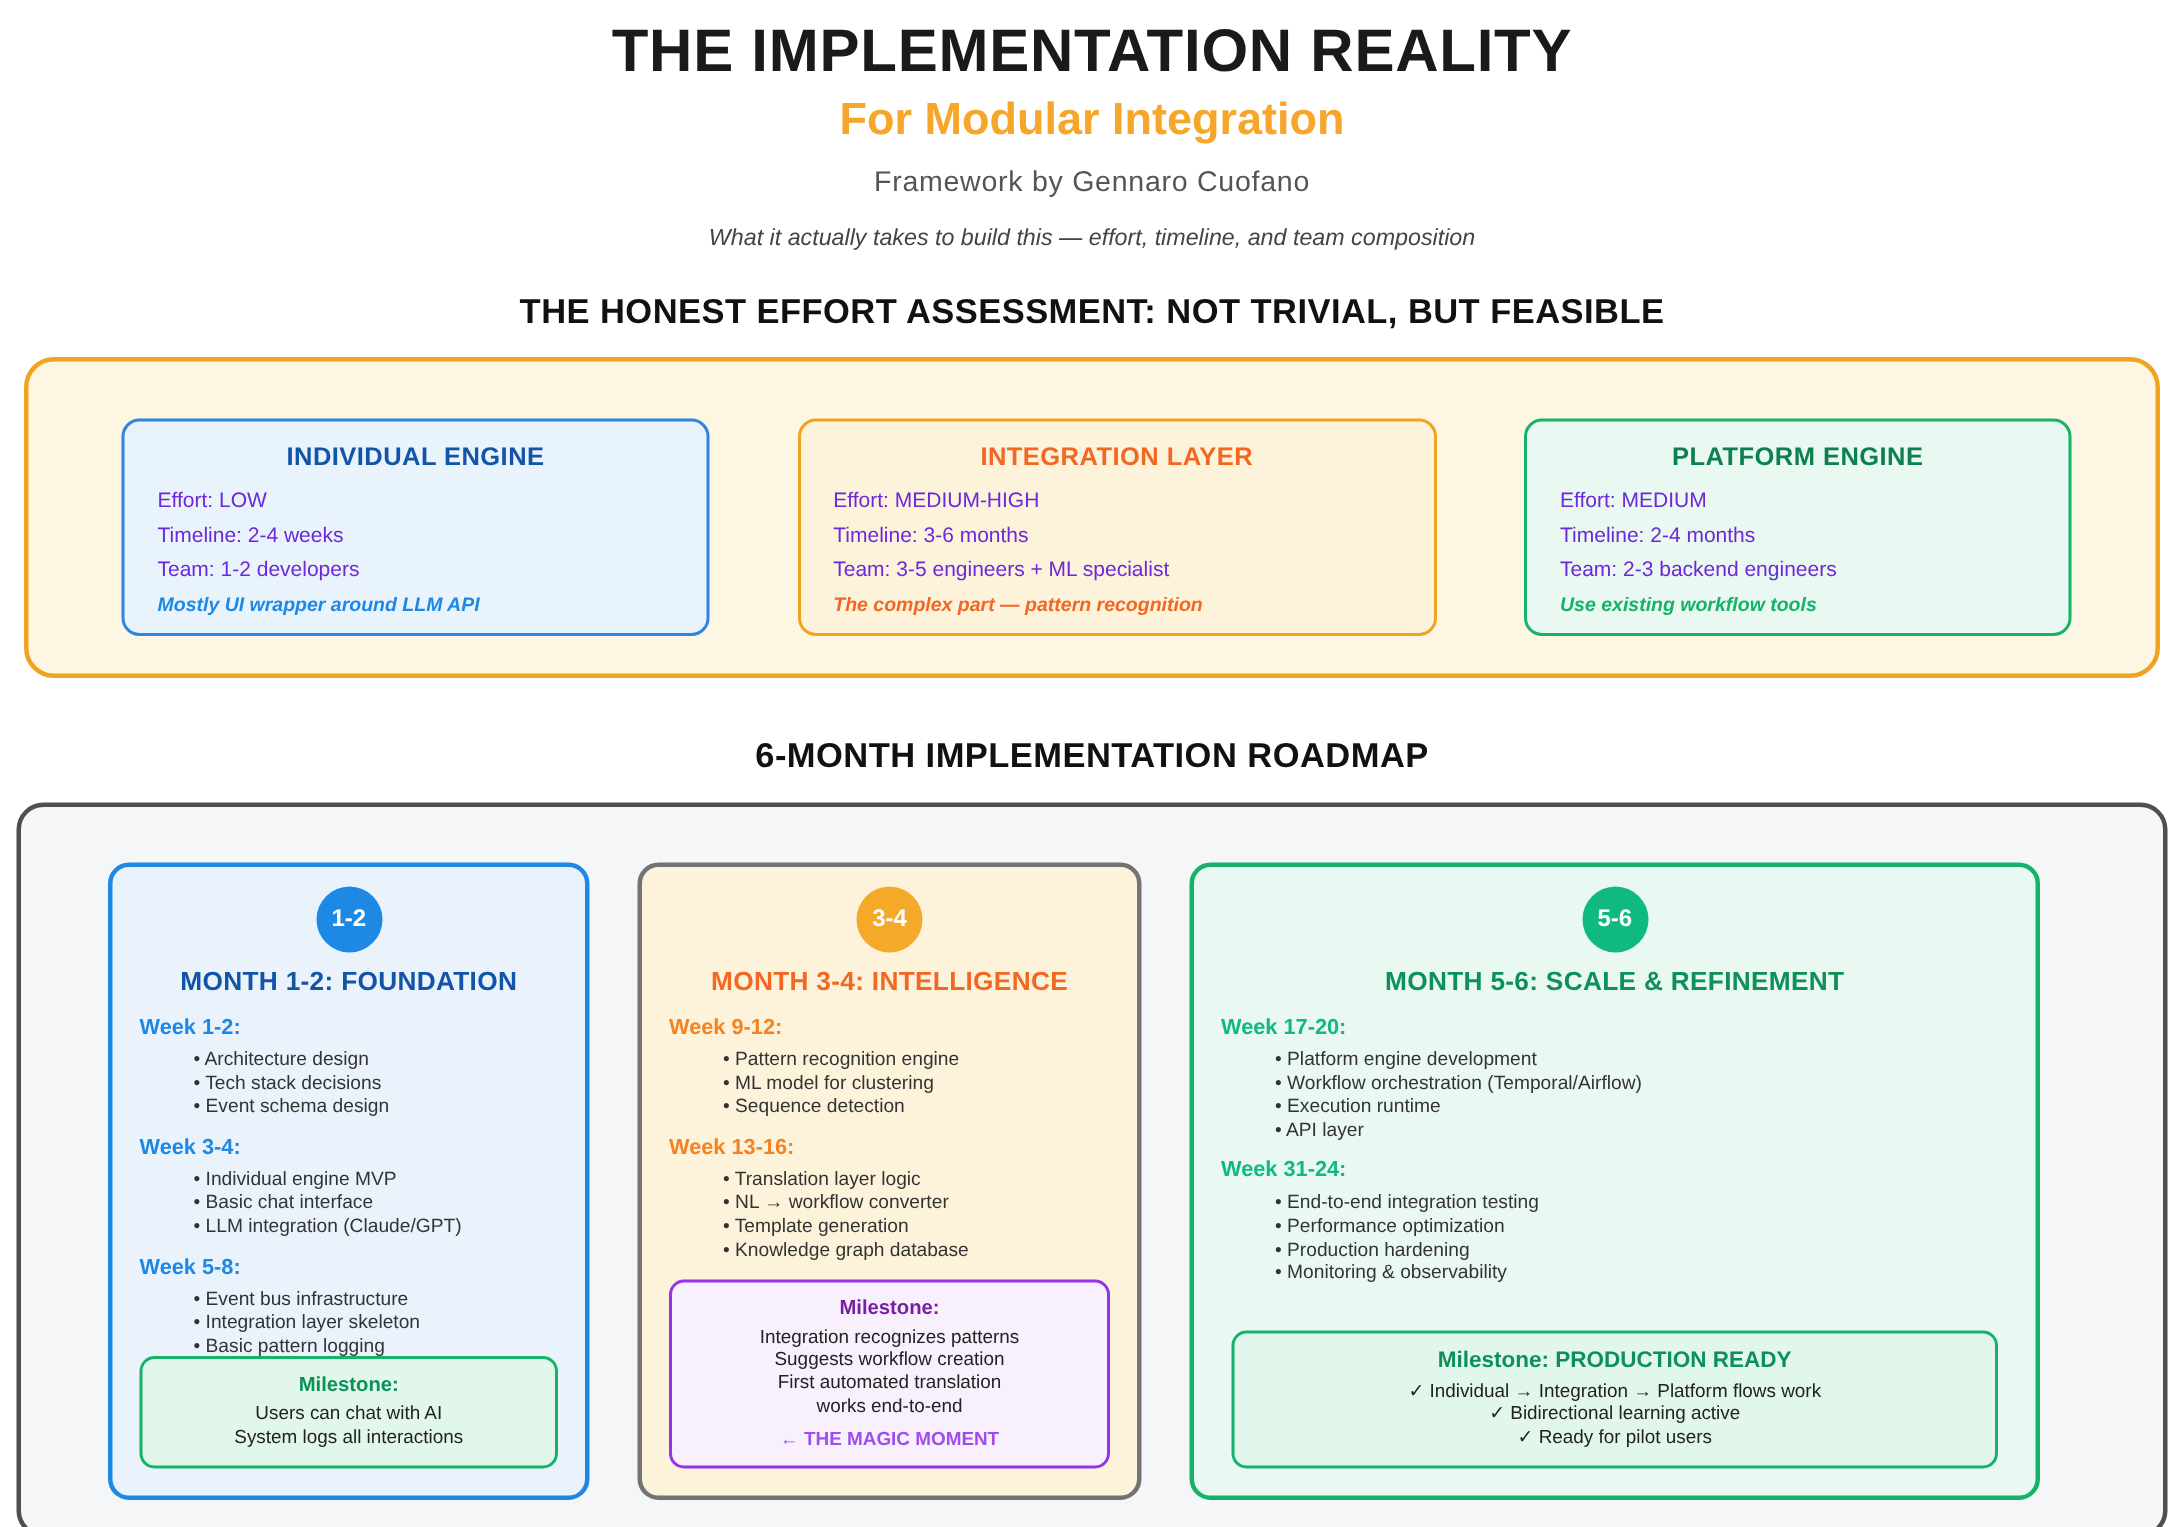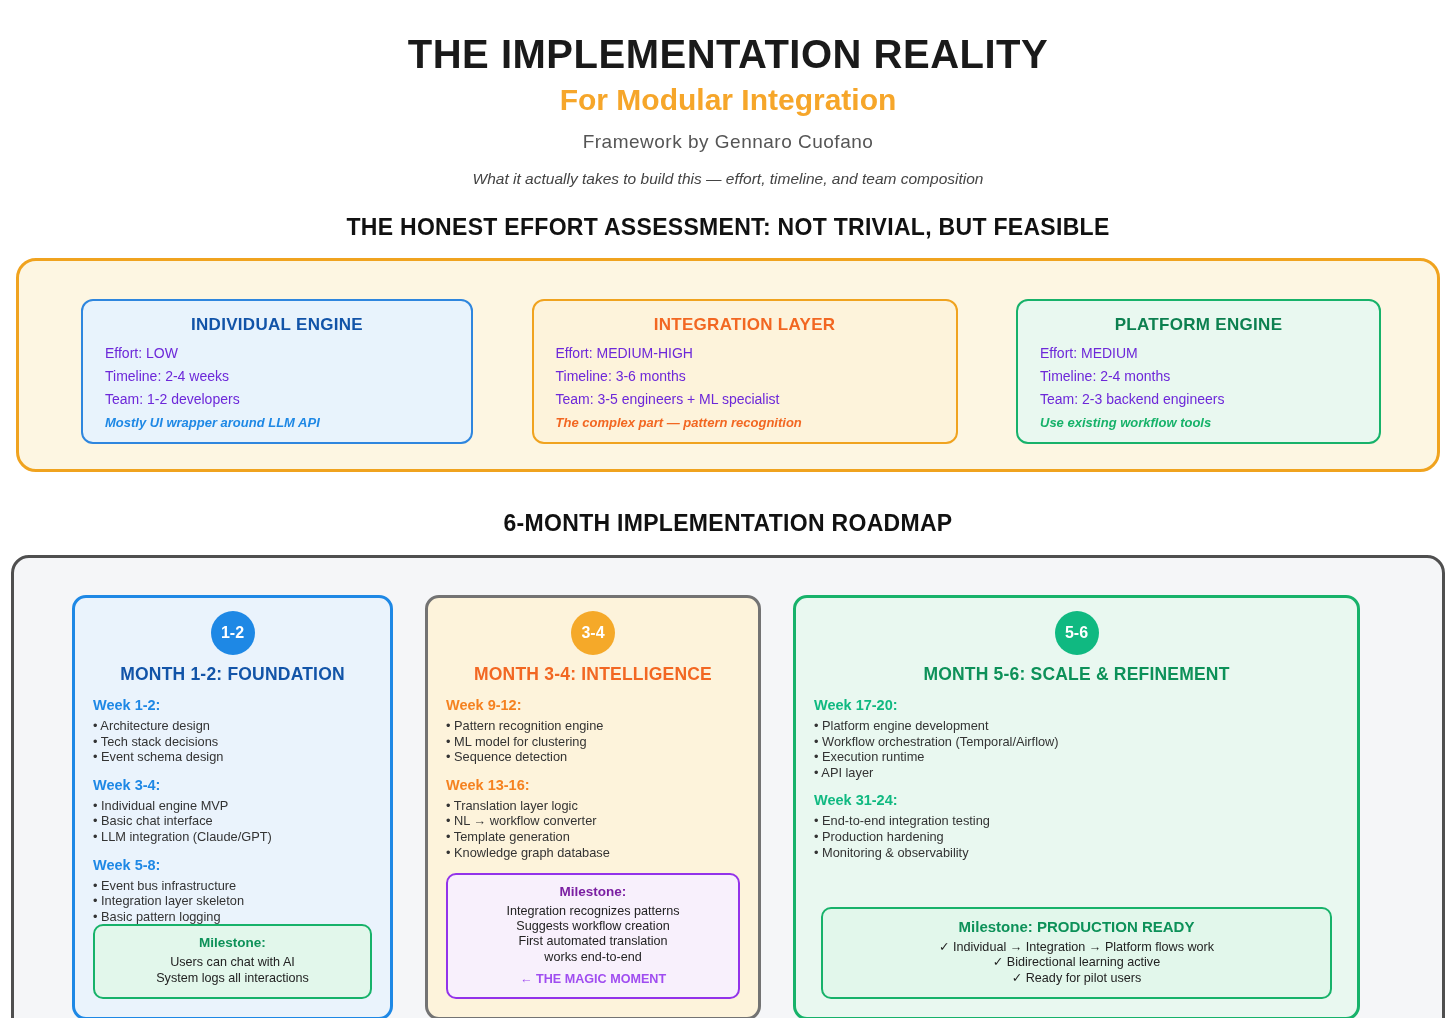--- a/index.html
+++ b/index.html
@@ -3,21 +3,21 @@
 <meta charset="utf-8">
 <style>
   * { margin: 0; padding: 0; box-sizing: border-box; }
   html, body { background: #ffffff; }
   body {
     width: 1456px; height: 1018px;
     font-family: "Liberation Sans", "DejaVu Sans", sans-serif;
     color: #1a1a1a;
     overflow: hidden;
   }
-  .hdr { text-align: center; margin-top: 20px; }
+  .hdr { text-align: center; }
   .title { font-size: 40px; font-weight: bold; letter-spacing: 0.5px; color: #1a1a1a; padding-top: 12px; }
   .subtitle { font-size: 30px; font-weight: bold; color: #f6a62a; margin-top: 6px; }
   .byline { font-size: 19px; color: #555; margin-top: 14px; letter-spacing: 0.5px; }
   .tagline { font-size: 15.5px; font-style: italic; color: #444; margin-top: 17px; }
   .section-heading { font-size: 23px; font-weight: bold; color: #111; text-align: center; margin-top: 26px; letter-spacing: 0.3px; }
 
   
   .effort-panel {
     width: 1424px; margin: 17px auto 0 auto;
     border: 3px solid #f0a31f; border-radius: 20px;
@@ -71,21 +71,21 @@
   .rc-green .badge { background: #10b981; }
   .rtitle { text-align: center; font-size: 17.5px; font-weight: bold; margin-top: 9px; letter-spacing: 0.2px; }
   .rc-blue  .rtitle { color: #1254a8; }
   .rc-amber .rtitle { color: #f26722; }
   .rc-green .rtitle { color: #0d9159; }
   .wlabel { font-size: 14.5px; font-weight: bold; margin: 12px 0 5px 0; }
   .rc-blue  .wlabel { color: #1e88e5; }
   .rc-amber .wlabel { color: #f58220; }
   .rc-green .wlabel { color: #10b981; }
   .bullets { list-style: none; }
-  .bullets li { font-size: 12.8px; color: #333; line-height: 15.6px; }
+  .bullets li { font-size: 12.8px; color: #333; line-height: 15.6px; margin-left: 36px; }
   .bullets li::before { content: "• "; }
 
   .milestone {
     margin-top: auto; border-radius: 10px; text-align: center;
     padding: 9px 10px 11px 10px;
   }
   .ms-green { border: 2px solid #17b26a; background: #e2f7eb; }
   .ms-purple { border: 2px solid #9333ea; background: #f8f0fc; }
   .ms-title { font-size: 13.5px; font-weight: bold; margin-bottom: 5px; }
   .ms-green .ms-title { color: #0d9159; }
@@ -195,20 +195,21 @@
     <div class="wlabel">Week 17-20:</div>
     <ul class="bullets">
       <li>Platform engine development</li>
       <li>Workflow orchestration (Temporal/Airflow)</li>
       <li>Execution runtime</li>
       <li>API layer</li>
     </ul>
     <div class="wlabel">Week 31-24:</div>
     <ul class="bullets">
       <li>End-to-end integration testing</li>
+      <li>Performance optimization</li>
       <li>Production hardening</li>
       <li>Monitoring &amp; observability</li>
     </ul>
     <div class="milestone ms-green ms-wide">
       <div class="ms-title">Milestone: PRODUCTION READY</div>
       <div class="ms-line">✓ Individual → Integration → Platform flows work</div>
       <div class="ms-line">✓ Bidirectional learning active</div>
       <div class="ms-line">✓ Ready for pilot users</div>
     </div>
   </div>

